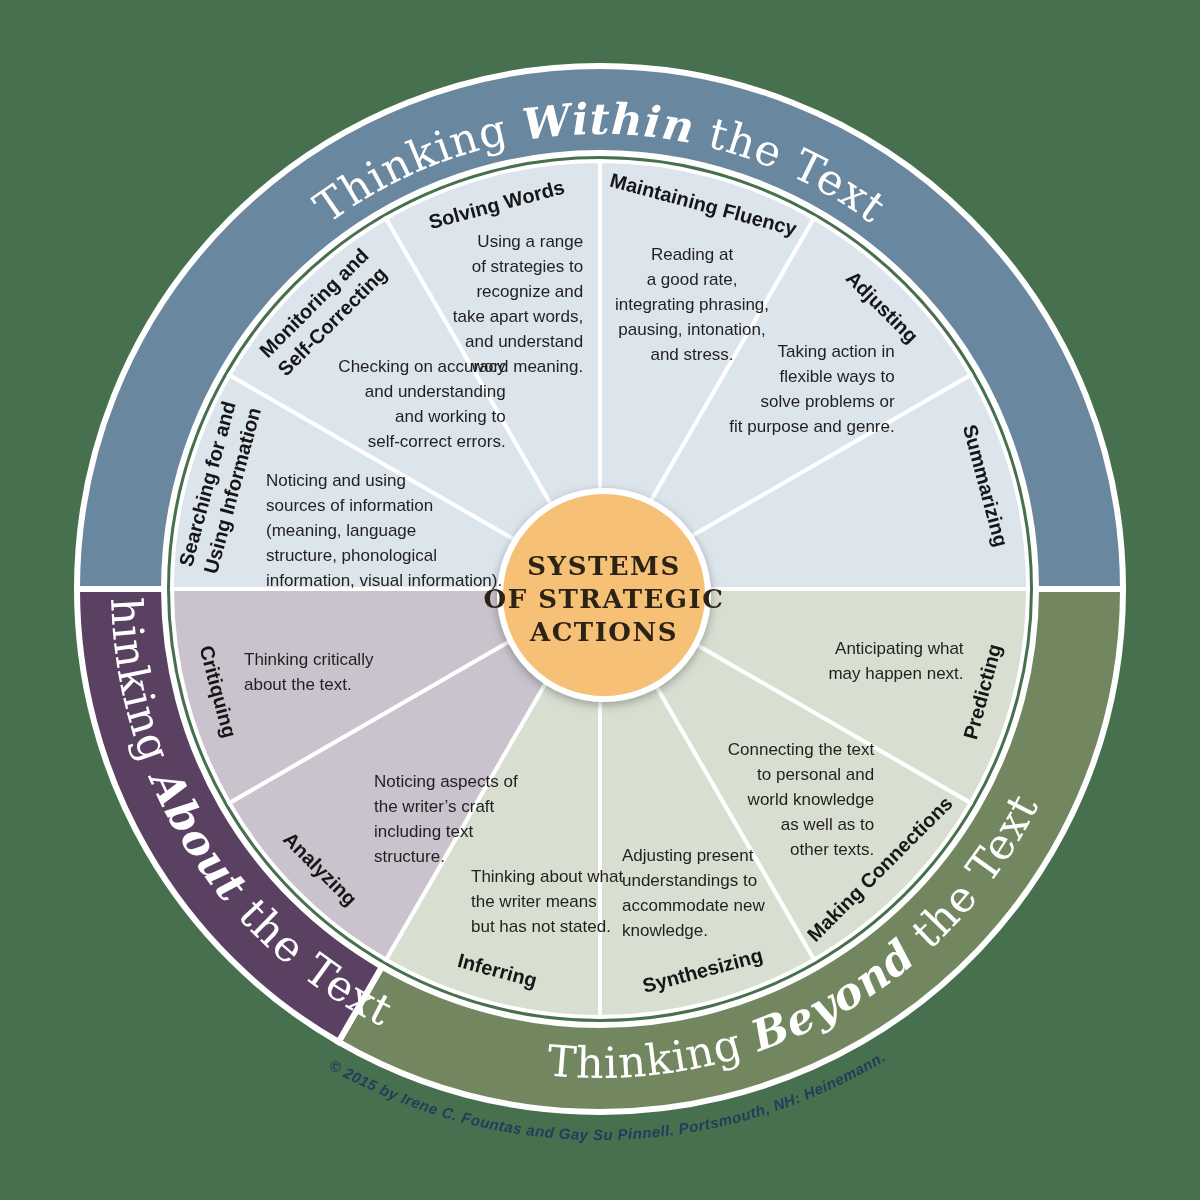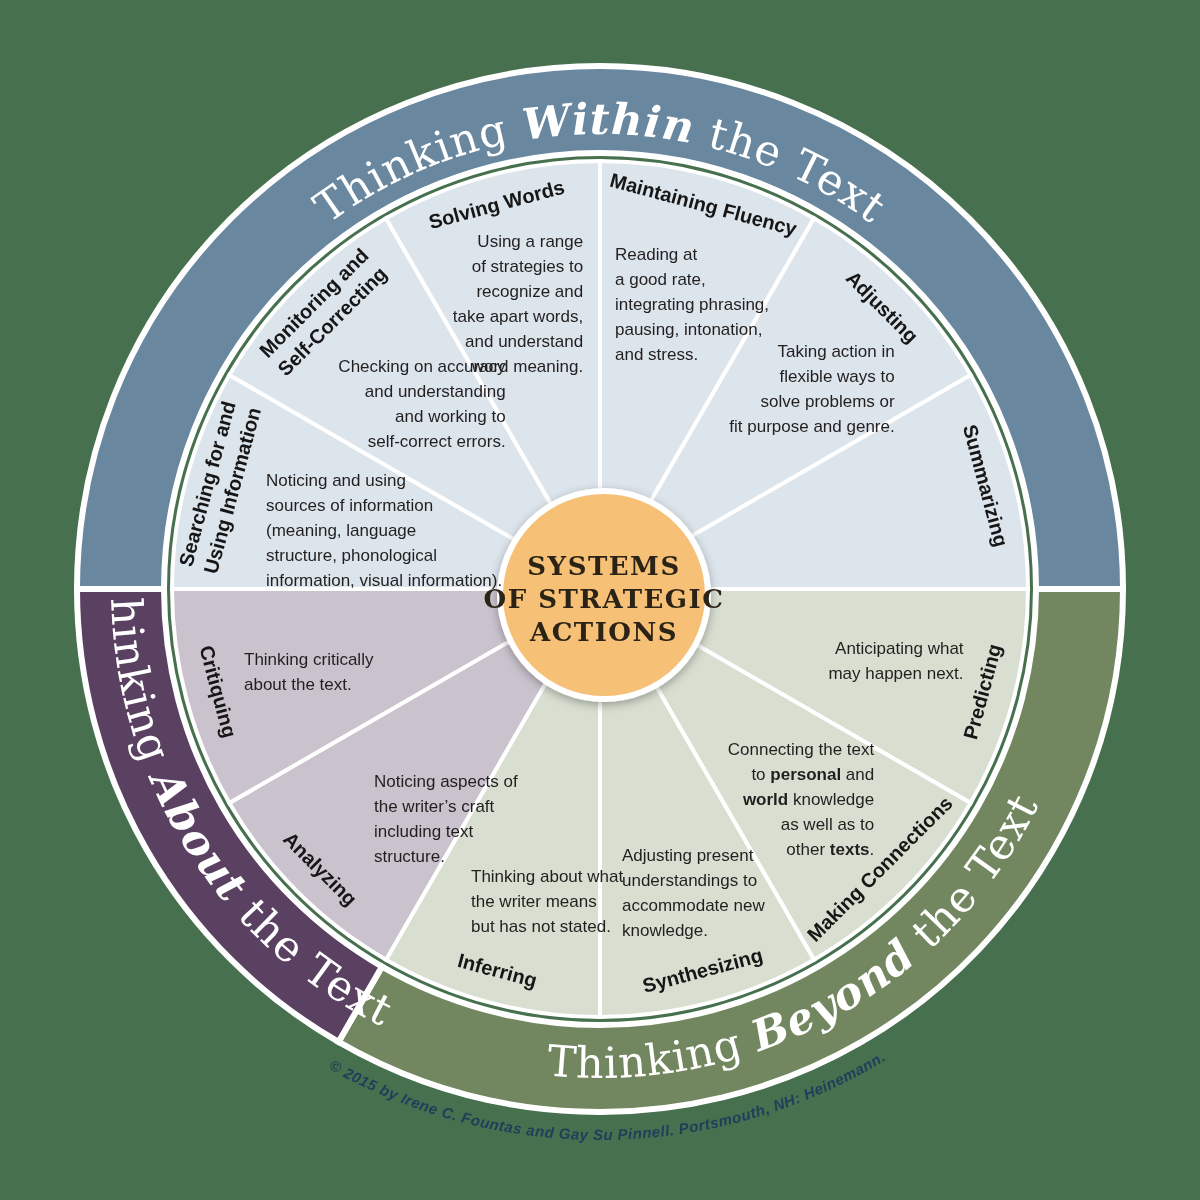--- a/index.html
+++ b/index.html
@@ -21,21 +21,21 @@
 
   .sector-title{font-family:"Liberation Sans",sans-serif;font-weight:700;font-size:20px;fill:#161616;}
 
   .center-circle{fill:#f6c176;stroke:#ffffff;stroke-width:6;}
   .center-title{font-family:"DejaVu Serif",serif;font-weight:700;font-size:26px;fill:#2b2315;letter-spacing:1.5px;}
 
   .copyright{font-family:"Liberation Sans",sans-serif;font-weight:700;font-style:italic;font-size:15px;fill:#1e3e5c;letter-spacing:.5px;}
 
   .desc{position:absolute;font-family:"Liberation Sans",sans-serif;font-size:17px;line-height:25px;color:#221f1f;white-space:pre-line;}
   .desc.center{text-align:right;transform:translate(-50%,-50%);}
-  .desc .bold{font-weight:700;}
+  .desc .bold{font-weight:400;}
 </style>
 </head>
 <body>
 
 <div class="stage">
 
   <svg width="1200" height="1200" viewBox="0 0 1200 1200">
     <defs>
       <path id="arcTop" d="M 145 589 A 455 455 0 0 1 1055 589"></path>
       <path id="arcBottom" d="M 111 589 A 489 489 0 0 0 1089 589"></path>
@@ -107,21 +107,21 @@
   <div class="desc center" style="left:393px;top:404px;margin-left:29px;">Checking on accuracy
 and understanding
 and working to
 self-correct errors.</div>
   <div class="desc center" style="left:518px;top:304px;">Using a range
 of strategies to
 recognize and
 take apart words,
 and understand
 word meaning.</div>
-  <div class="desc" style="left:615px;top:242px;">Reading at
+  <div class="desc" style="left:615px;top:242px;text-align:center;">Reading at
 a good rate,
 integrating phrasing,
 pausing, intonation,
 and stress.</div>
   <div class="desc center" style="left:812px;top:368px;margin-top:21px;">Taking action in
 flexible ways to
 solve problems or
 fit purpose and genre.</div>
   <div class="desc center" style="left:896px;top:661px;">Anticipating what
 may happen next.</div>

